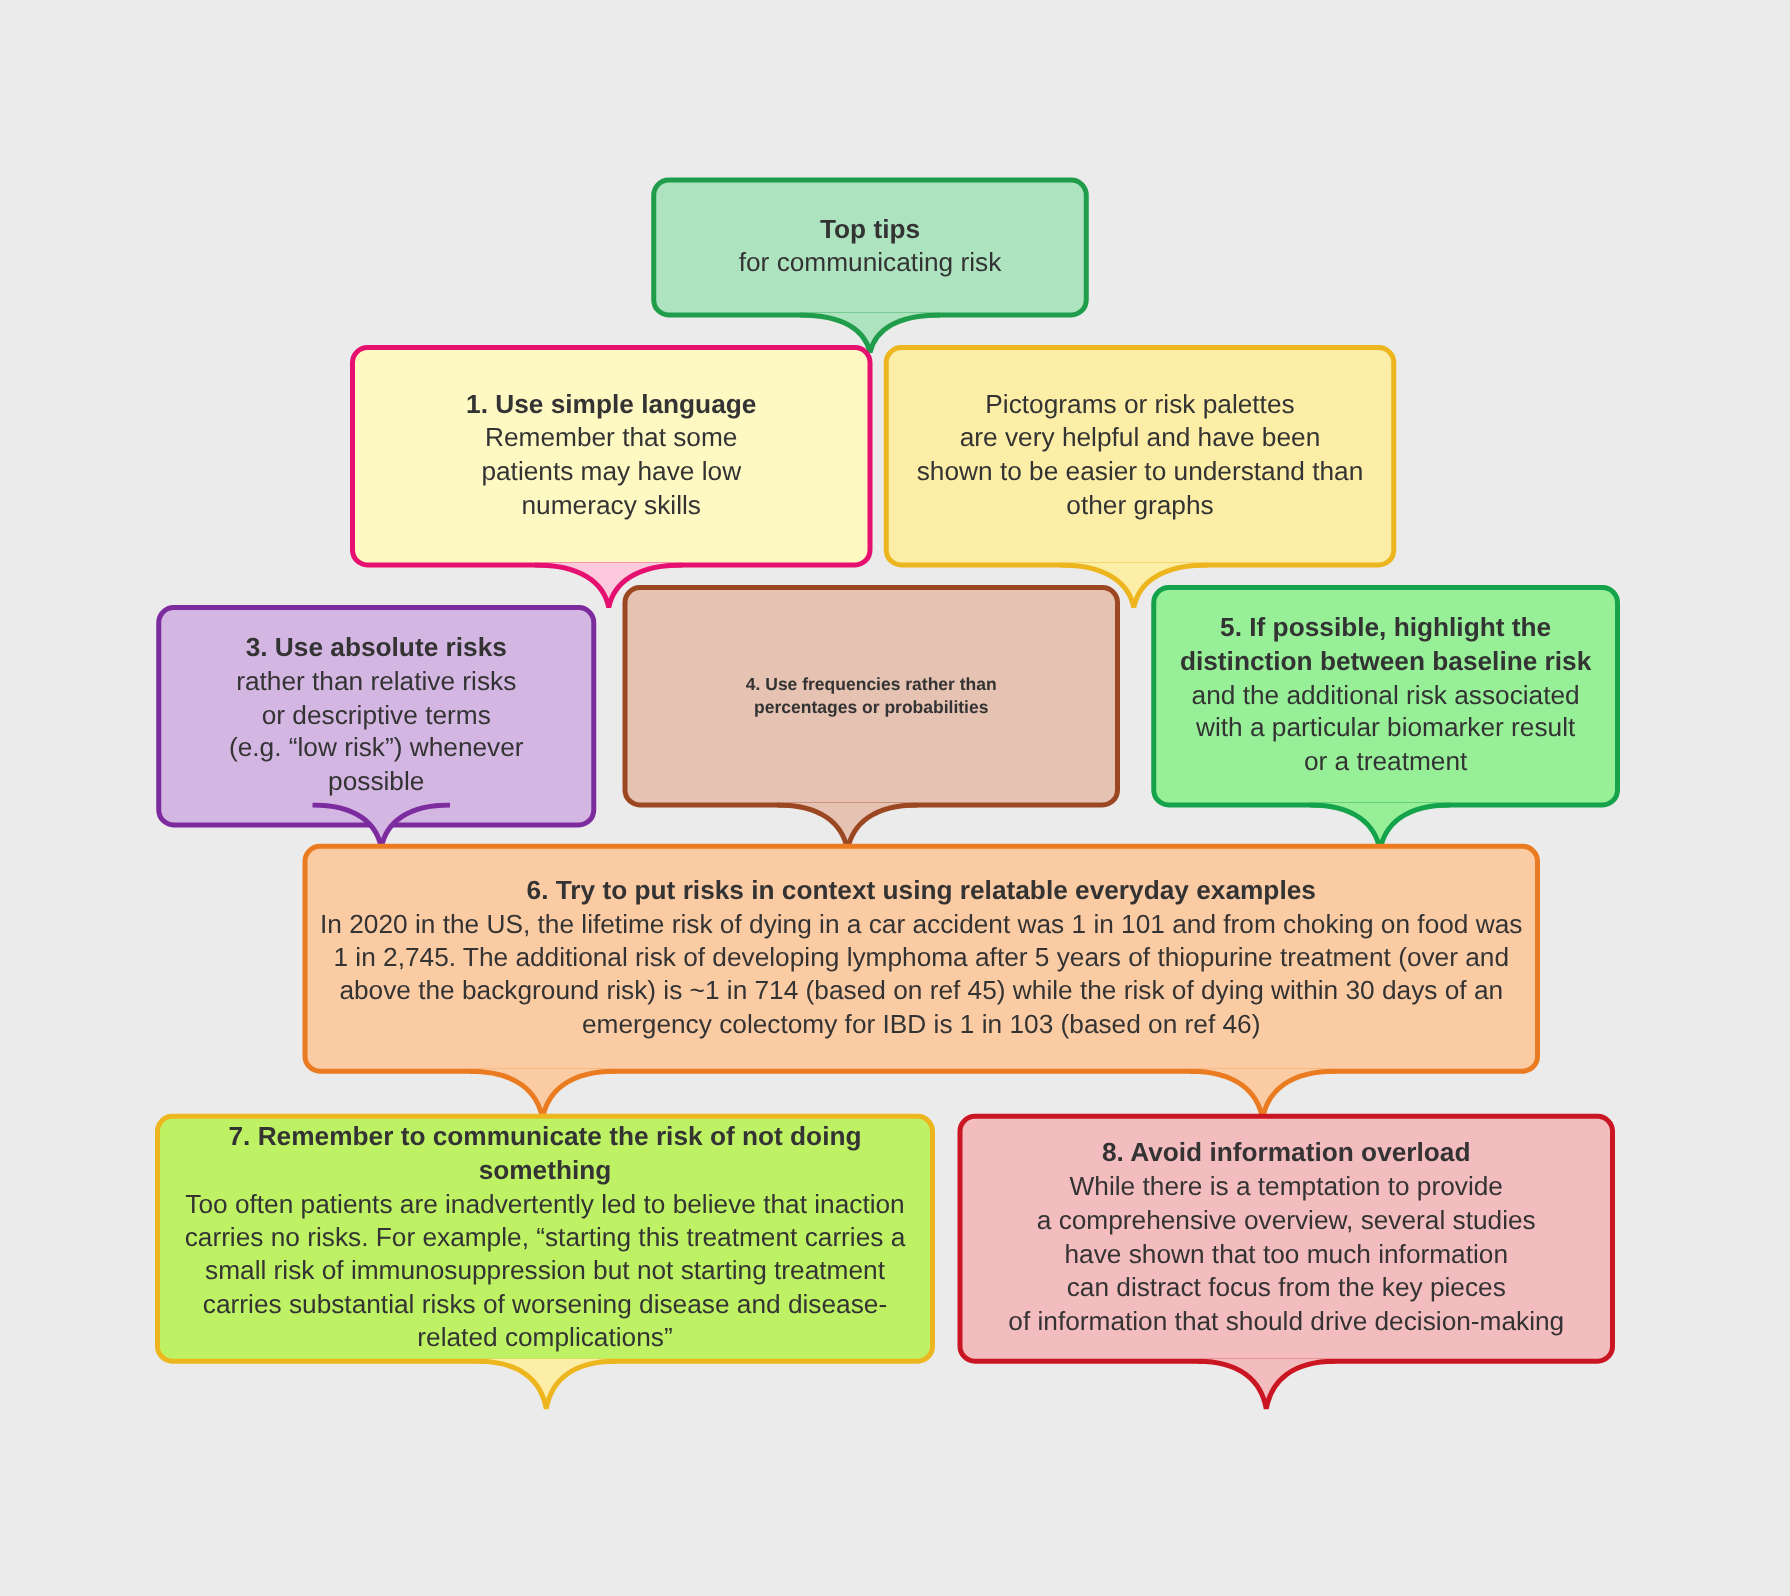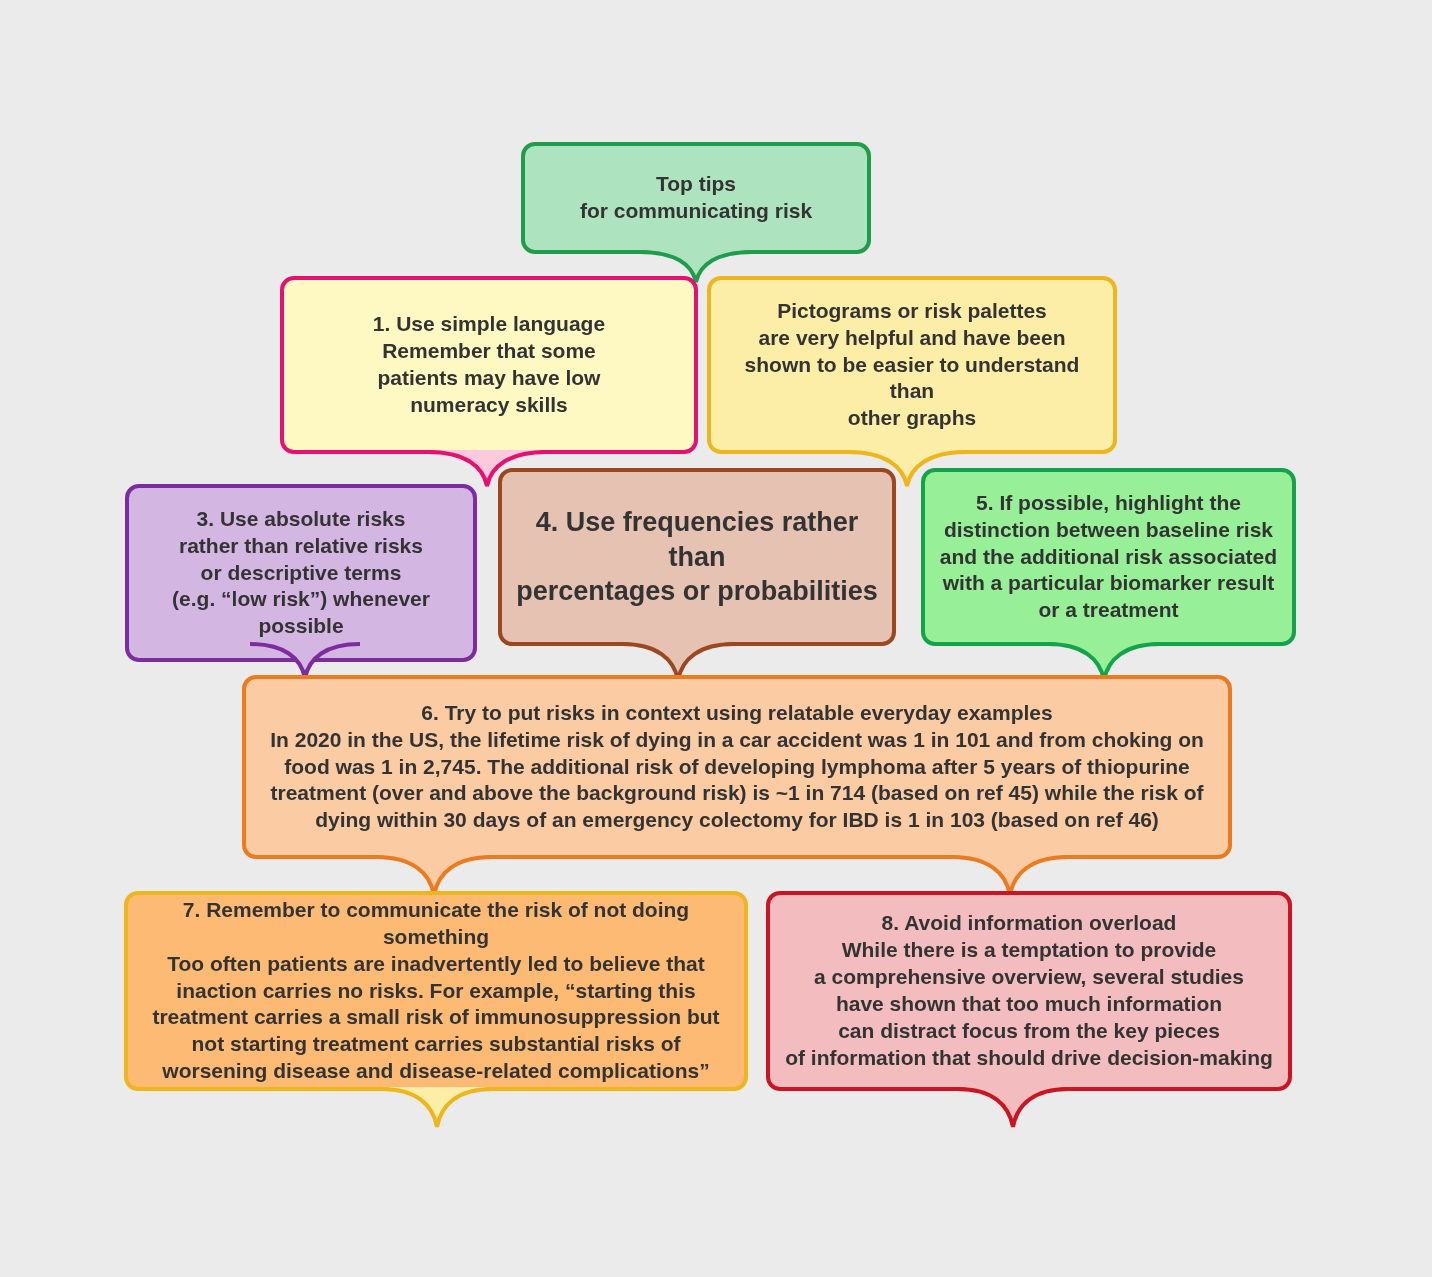--- a/index.html
+++ b/index.html
@@ -35,35 +35,35 @@
   .bubble .txt {
     width: 100%;
     padding: 0 10px;
   }
   .bubble .hd {
     font-weight: bold;
     display: block;
   }
   .bubble .bd {
     display: block;
-    font-weight: bold;
+    font-weight: normal;
   }
   
   .tail {
     position: absolute;
     pointer-events: none;
   }
   .tail svg { display: block; }
 
   
   #b-title   { left: 521px;  top: 142px;  width: 350px; height: 112px; font-size: 21px; }
   #b1        { left: 280px;  top: 276px;  width: 418px; height: 178px; font-size: 21px; }
   #b2        { left: 707px;  top: 276px;  width: 410px; height: 178px; font-size: 21px; }
   #b3        { left: 125px;  top: 484px;  width: 352px; height: 178px; font-size: 21px; }
-  #b4        { left: 498px;  top: 468px;  width: 398px; height: 178px; font-size: 27px; }
+  #b4        { left: 498px;  top: 468px;  width: 398px; height: 178px; font-size: 14px; }
   #b5        { left: 921px;  top: 468px;  width: 375px; height: 178px; font-size: 21px; }
   #b6        { left: 202px;  top: 675px;  width: 990px; height: 184px; font-size: 21px; }
   #b7        { left: 124px;  top: 891px;  width: 624px; height: 200px; font-size: 21px; }
   #b8        { left: 766px;  top: 891px;  width: 526px; height: 200px; font-size: 21px; }
 
   
   #t-title { left: 640px;  top: 250px; }
   #t1      { left: 428px;  top: 450px; }
   #t2      { left: 848px;  top: 450px; }
   #t3      { left: 250px;  top: 642px; }
@@ -167,21 +167,21 @@
         <path d="M 0 2 C 35.96 2, 54 17.64, 58 40 C 62 17.64, 80.03999999999999 2, 116 2" fill="none" stroke="#ea7b21" stroke-width="4" stroke-linecap="round"></path>
       </svg>
     </div>
   <div class="tail" id="t6b">
       <svg width="116" height="42" viewBox="0 0 116 42">
         <path d="M 0 0 C 35.96 2, 54 17.64, 58 40 C 62 17.64, 80.03999999999999 2, 116 0 L 116 0 L 0 0 Z" fill="#fbcba4" stroke="none"></path>
         <path d="M 0 2 C 35.96 2, 54 17.64, 58 40 C 62 17.64, 80.03999999999999 2, 116 2" fill="none" stroke="#ea7b21" stroke-width="4" stroke-linecap="round"></path>
       </svg>
     </div>
 
-  <div class="bubble" id="b7" style="background: #fdba74; border-color: rgb(237, 182, 31);">
+  <div class="bubble" id="b7" style="background: #bef264; border-color: rgb(237, 182, 31);">
     <span class="txt">
       <span class="hd">7. Remember to communicate the risk of not doing something</span>
       <span class="bd">Too often patients are inadvertently led to believe that inaction carries no risks. For example, “starting this treatment carries a small risk of immunosuppression but not starting treatment carries substantial risks of worsening disease and disease-related complications”</span>
     </span>
   </div>
   <div class="tail" id="t7">
       <svg width="110" height="42" viewBox="0 0 110 42">
         <path d="M 0 0 C 34.1 2, 51 17.64, 55 40 C 59 17.64, 75.9 2, 110 0 L 110 0 L 0 0 Z" fill="#fceda7" stroke="none"></path>
         <path d="M 0 2 C 34.1 2, 51 17.64, 55 40 C 59 17.64, 75.9 2, 110 2" fill="none" stroke="#edb61f" stroke-width="4" stroke-linecap="round"></path>
       </svg>

